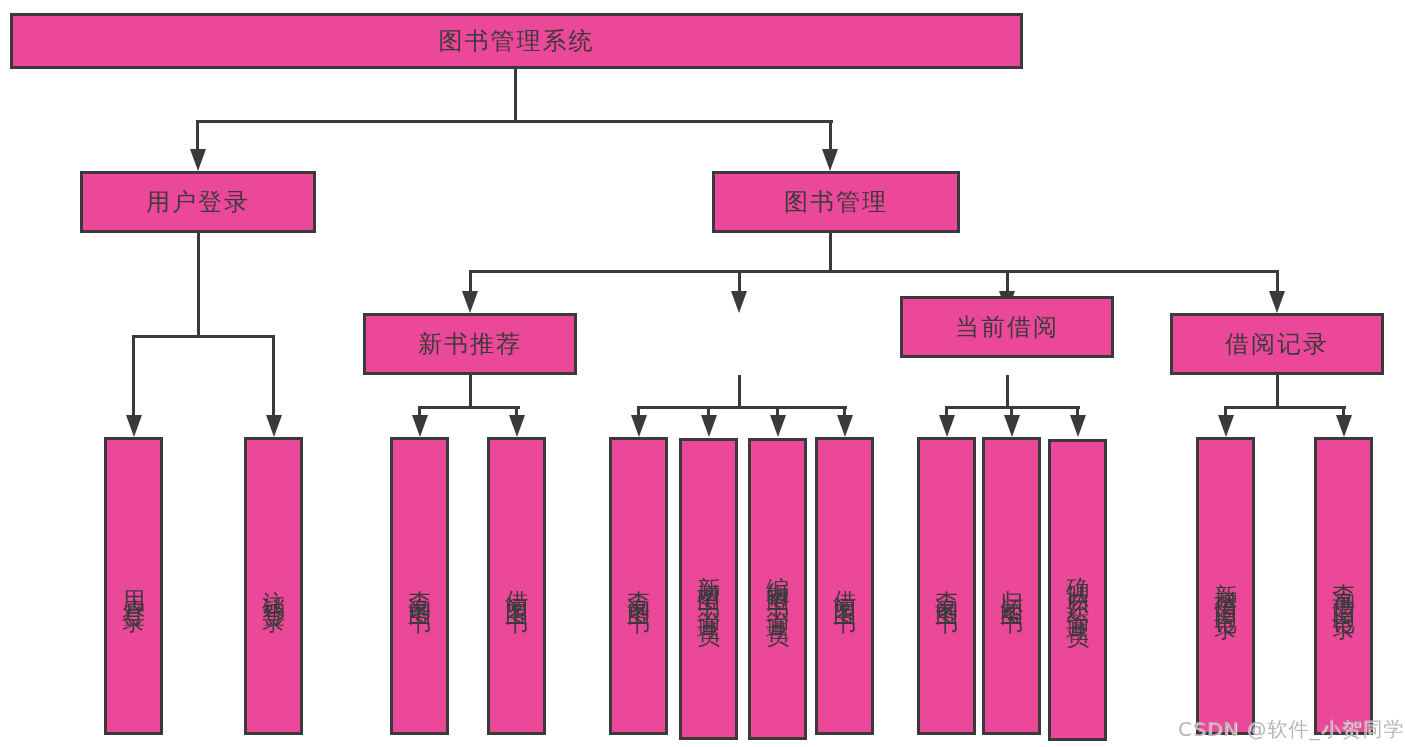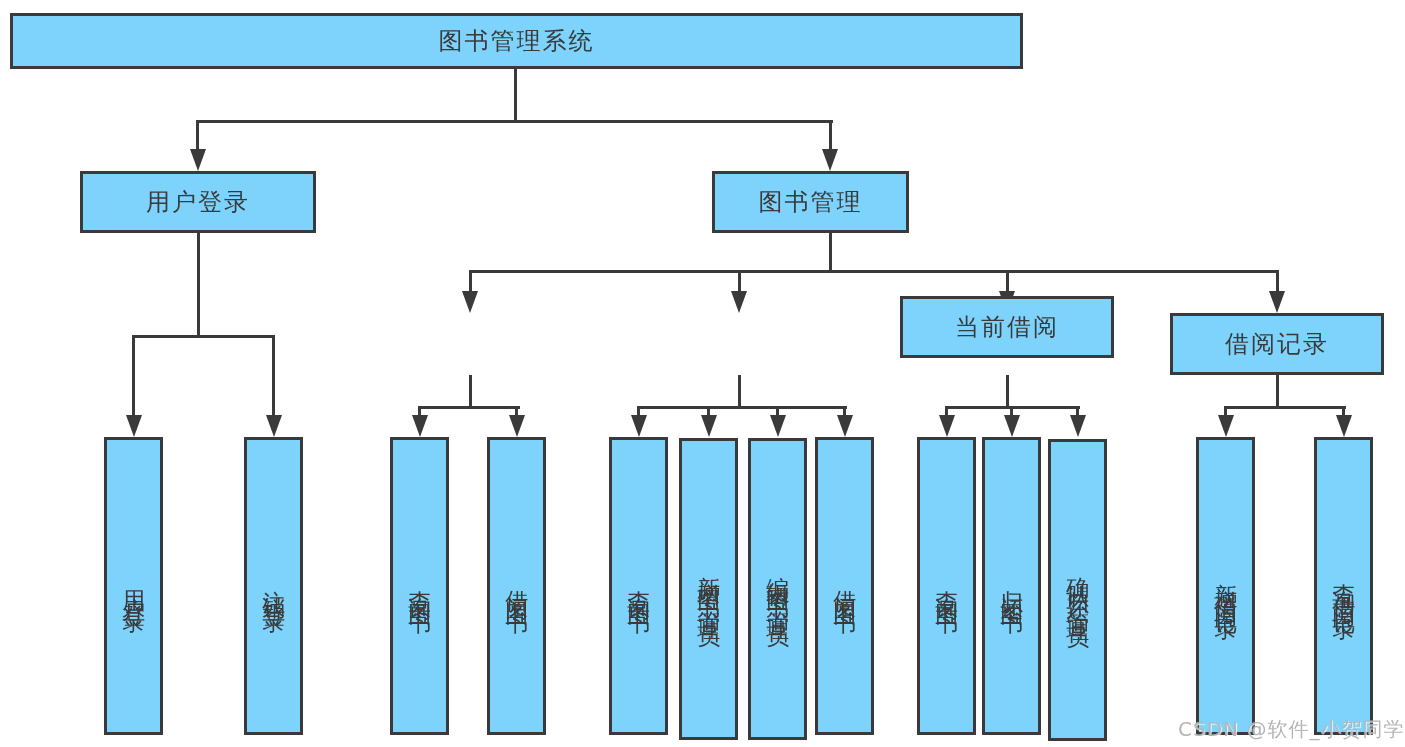--- a/index.html
+++ b/index.html
@@ -8,21 +8,21 @@
   .canvas {
     position: relative;
     width: 1405px;
     height: 747px;
     background: var(--background, #ffffff);
     overflow: hidden;
   }
   .box {
     position: absolute;
     border: 3px solid var(--line, #3a3a3a);
-    background: #7dd3fc;
+    background: #ec4899;
     display: flex;
     align-items: center;
     justify-content: center;
     color: var(--text, #3a3a3a);
     font-size: 24px;
     letter-spacing: 2px;
     white-space: nowrap;
   }
   .vbox {
     font-size: 23px;
@@ -69,21 +69,21 @@
   <div class="vline" style="left:514px; top:69px; height:53px;"></div>
   <div class="hline" style="left:196px; top:120px; width:637px;"></div>
   <div class="vline" style="left:196px; top:120px; height:33px;"></div>
   <div class="arrow" style="left:190px; top:149px;"></div>
   <div class="vline" style="left:829px; top:120px; height:33px;"></div>
   <div class="arrow" style="left:822px; top:149px;"></div>
 
   <div class="box" style="left:80px; top:171px; width:236px; height:62px;">
     <span>用户登录</span>
   </div>
-  <div class="box" style="left:712px; top:171px; width:197px; height:62px;">
+  <div class="box" style="left:712px; top:171px; width:248px; height:62px;">
     <span>图书管理</span>
   </div>
 
   <div class="vline" style="left:197px; top:233px; height:105px;"></div>
   <div class="hline" style="left:132px; top:335px; width:143px;"></div>
   <div class="vline" style="left:132px; top:335px; height:82px;"></div>
   <div class="arrow" style="left:126px; top:415px;"></div>
   <div class="vline" style="left:272px; top:335px; height:82px;"></div>
   <div class="arrow" style="left:266px; top:415px;"></div>
 
@@ -91,20 +91,23 @@
   <div class="hline" style="left:469px; top:270px; width:810px;"></div>
   <div class="vline" style="left:469px; top:270px; height:25px;"></div>
   <div class="arrow" style="left:462px; top:291px;"></div>
   <div class="vline" style="left:738px; top:270px; height:25px;"></div>
   <div class="arrow" style="left:731px; top:291px;"></div>
   <div class="vline" style="left:1006px; top:270px; height:25px;"></div>
   <div class="arrow" style="left:999px; top:291px;"></div>
   <div class="vline" style="left:1276px; top:270px; height:25px;"></div>
   <div class="arrow" style="left:1269px; top:291px;"></div>
 
+  <div class="box" style="left:363px; top:313px; width:214px; height:62px;">
+    <span>新书推荐</span>
+  </div>
   <div class="box" style="left:900px; top:296px; width:214px; height:62px;">
     <span>当前借阅</span>
   </div>
   <div class="box" style="left:1170px; top:313px; width:214px; height:62px;">
     <span>借阅记录</span>
   </div>
 
   <div class="vline" style="left:469px; top:375px; height:34px;"></div>
   <div class="hline" style="left:418px; top:406px; width:102px;"></div>
   <div class="vline" style="left:418px; top:406px; height:18px;"></div>

